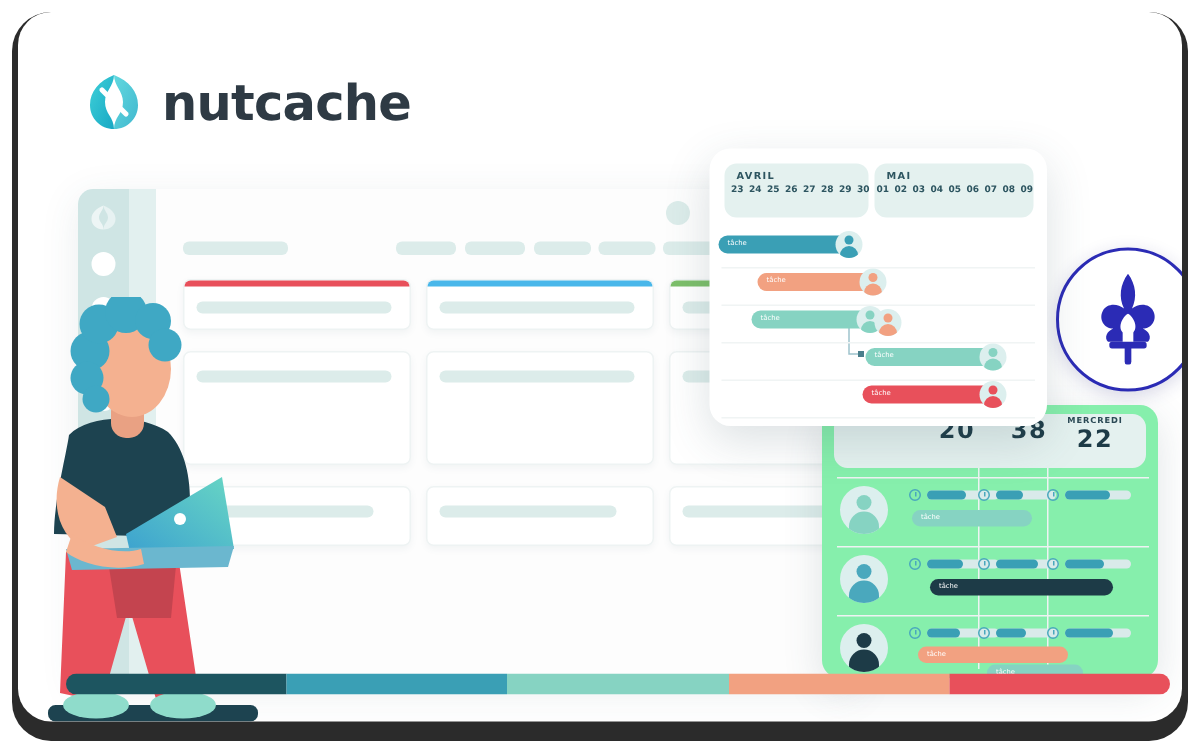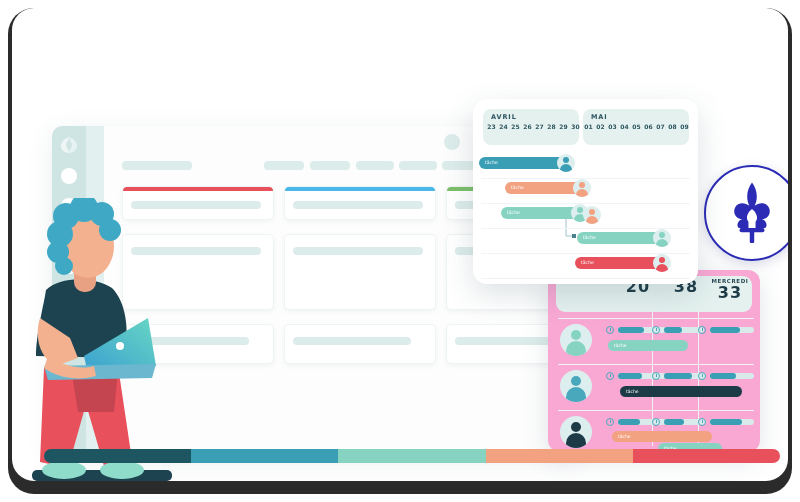--- a/index.html
+++ b/index.html
@@ -69,23 +69,24 @@
     box-shadow:0 3px 12px rgba(40,40,120,.18);
   }
   #badge-bg{
     position:absolute;left:670px;top:168px;width:80px;height:78px;
     background:#e3efef;border-radius:14px;z-index:-1;
   }
 
   
   #calendar{
     position:absolute;left:536px;top:262px;width:212px;height:182px;
-    background:#f9a8d4;border-radius:12px;
+    background:#86efac;border-radius:12px;
     box-shadow:0 8px 26px rgba(60,90,100,.16);
     overflow:hidden;
+    padding-left:12px;
   }
   #cal-head{
     position:absolute;left:8px;top:6px;right:8px;height:36px;
     background:#e4f1ef;border-radius:9px;
   }
   .cal-col-line{position:absolute;top:42px;bottom:6px;width:1px;background:#eef3f3;}
   .cal-day{position:absolute;top:8px;width:64px;text-align:center;}
   .cal-day .dow{
     font-size:5.5px;color:#2b4a55;letter-spacing:.6px;font-weight:bold;
     font-family:"DejaVu Sans", sans-serif;
@@ -145,20 +146,36 @@
   #strip{position:absolute;left:32px;bottom:18px;width:736px;height:14px;border-radius:7px;overflow:hidden;display:flex;}
   #strip div{height:100%;}
 </style>
 </head>
 <body>
 
 <div id="frame"></div>
 
 <div id="card">
 
+  <div id="logo">
+    <span class="mark">
+      <svg viewBox="0 0 40 40" width="40" height="40">
+        <defs>
+          <linearGradient id="lg" x1="0" y1="0" x2="1" y2="1">
+            <stop offset="0" stop-color="#3fd0d8"></stop>
+            <stop offset="1" stop-color="#17a8c4"></stop>
+          </linearGradient>
+        </defs>
+        <path d="M20 2 C10 6 4 13 4 22 C4 31 11 38 20 38 C20 30 14 28 14 20 C14 13 20 9 20 2 Z" fill="url(#lg)"></path>
+        <path d="M20 2 C30 6 36 13 36 22 C36 31 29 38 20 38 C20 30 26 28 26 20 C26 13 20 9 20 2 Z" fill="url(#lg)" opacity=".82"></path>
+        <path d="M12 12 L28 28" stroke="#ffffff" stroke-width="3.4" stroke-linecap="round" fill="none"></path>
+      </svg>
+    </span>
+    <span class="word">nutcache</span>
+  </div>
 
   <div id="board">
     <div id="board-side">
       <span class="slogo">
         <svg viewBox="0 0 18 18" width="18" height="18">
           <path d="M9 1 C4 3 1 6 1 10 C1 14 4.5 17 9 17 C9 13 6 12 6 9 C6 6 9 4 9 1 Z" fill="#ffffff" opacity=".85"></path>
           <path d="M9 1 C14 3 17 6 17 10 C17 14 13.5 17 9 17 C9 13 12 12 12 9 C12 6 9 4 9 1 Z" fill="#ffffff" opacity=".65"></path>
         </svg>
       </span>
       <span class="dot" style="top:42px"></span>
@@ -278,21 +295,21 @@
     <div class="cal-day" style="left:58px">
       <div class="dow"></div>
       <div class="num">20</div>
     </div>
     <div class="cal-day" style="left:106px">
       <div class="dow"></div>
       <div class="num">38</div>
     </div>
     <div class="cal-day" style="left:150px">
       <div class="dow">MERCREDI</div>
-      <div class="num">33</div>
+      <div class="num">22</div>
     </div>
 
     <div class="cal-col-line" style="left:104px"></div>
     <div class="cal-col-line" style="left:150px"></div>
 
     <div class="cal-row" style="top:48px">
       <div class="rowline"></div>
       <div class="cal-avatar">
         <span class="head" style="background:#86d3c2"></span>
           <span class="body" style="background:#86d3c2"></span>

